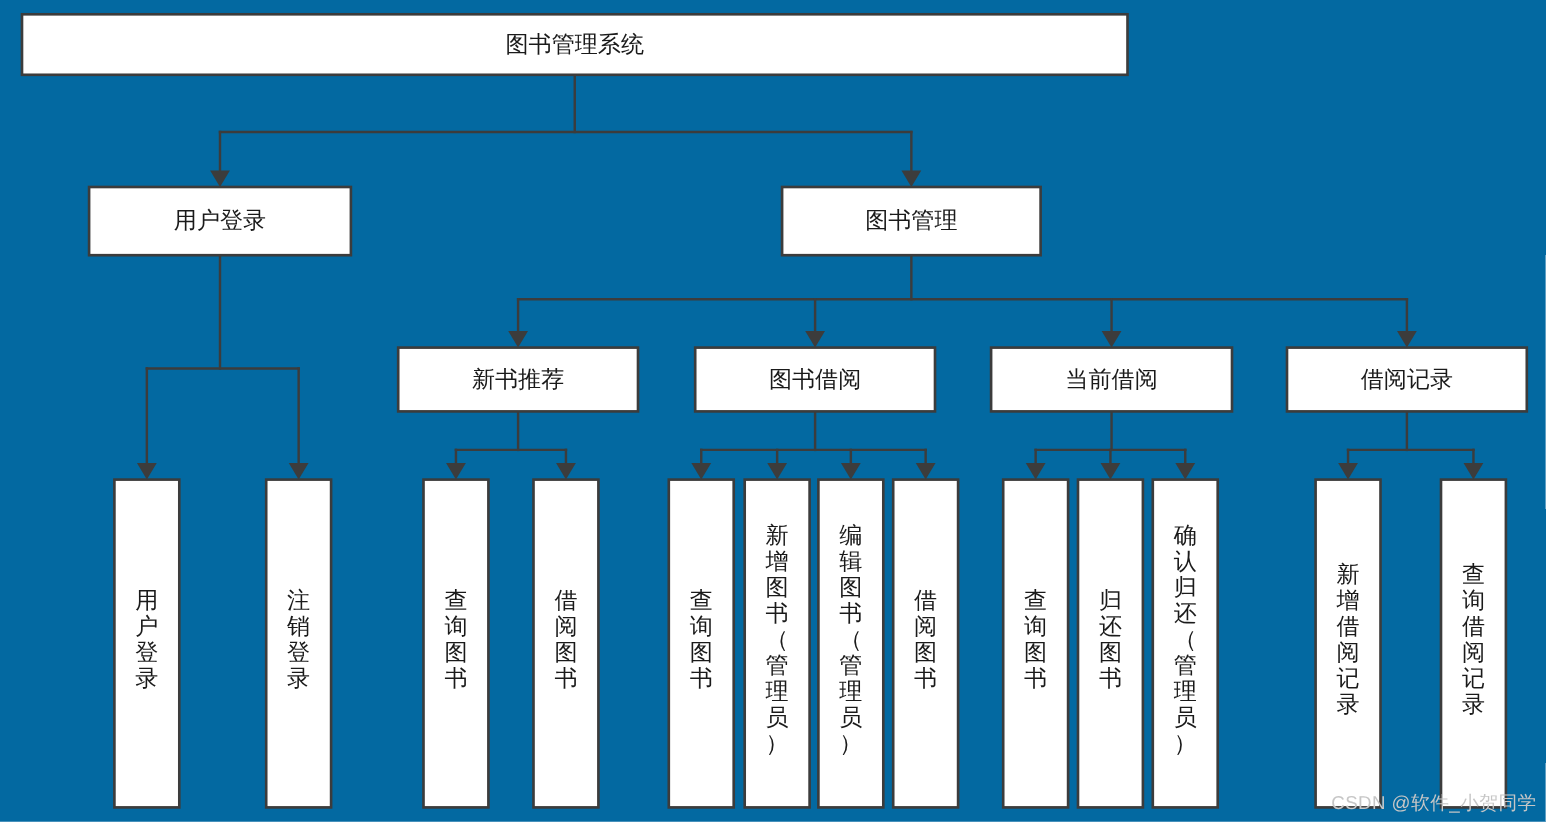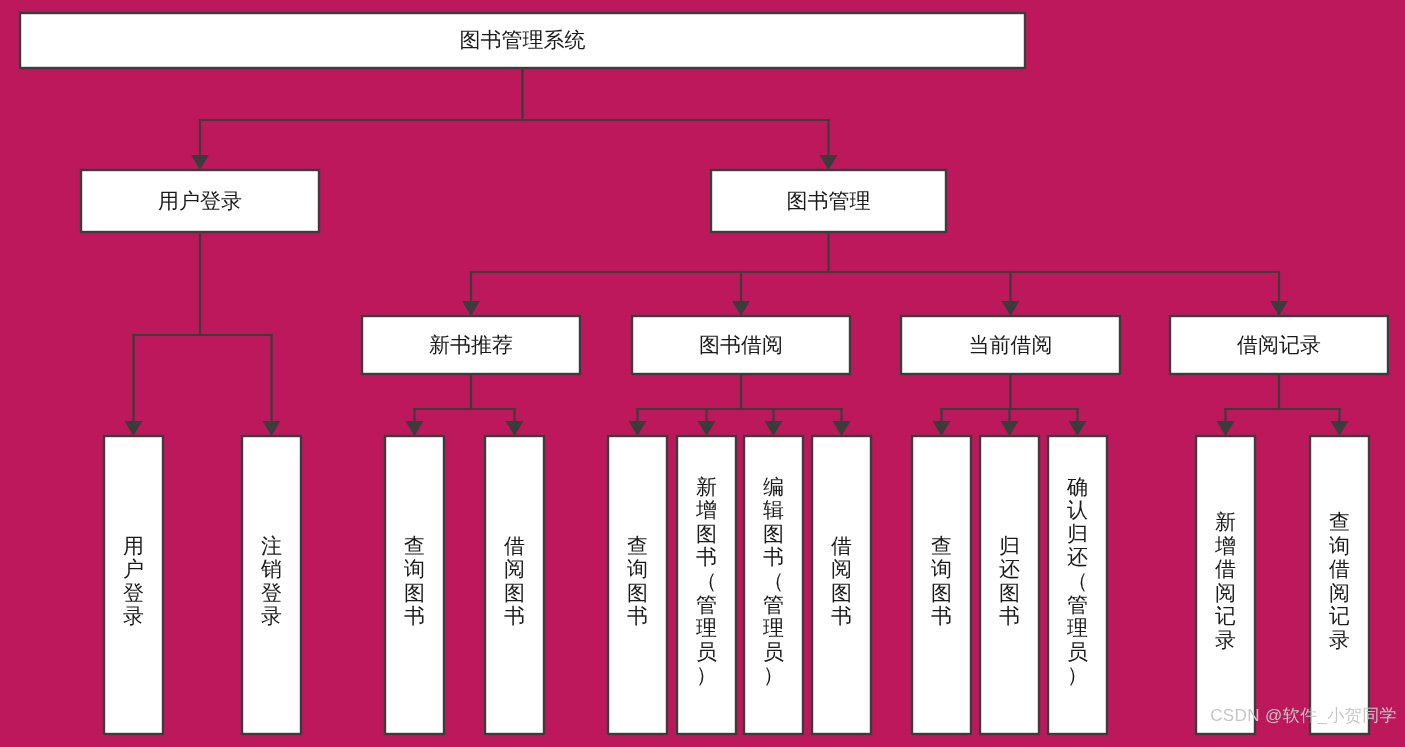--- a/index.html
+++ b/index.html
@@ -11,21 +11,21 @@
   body {
     width: 1405px;
     height: 747px;
     font-family: "Liberation Sans", "DejaVu Sans", sans-serif;
     overflow: hidden;
   }
   #diagram-root {
     position: relative;
     width: 1405px;
     height: 747px;
-    background: #be185d;
+    background: #0369a1;
   }
   svg.diagram-canvas {
     position: absolute;
     top: 0;
     left: 0;
     width: 1405px;
     height: 747px;
     display: block;
   }
   .node-box {
@@ -53,21 +53,21 @@
   }
   .node-label-vertical {
     fill: #1a1a1a;
     font-family: "Liberation Sans", "DejaVu Sans", sans-serif;
     font-size: 21px;
     text-anchor: middle;
   }
   .watermark-text {
     position: absolute;
     right: 8px;
-    bottom: 20px;
+    bottom: 6px;
     font-family: "Liberation Sans", "DejaVu Sans", sans-serif;
     font-size: 17px;
     color: #c6c6c6;
     letter-spacing: 0.4px;
     user-select: none;
     white-space: pre;
   }
 </style>
 </head>
 <body>

